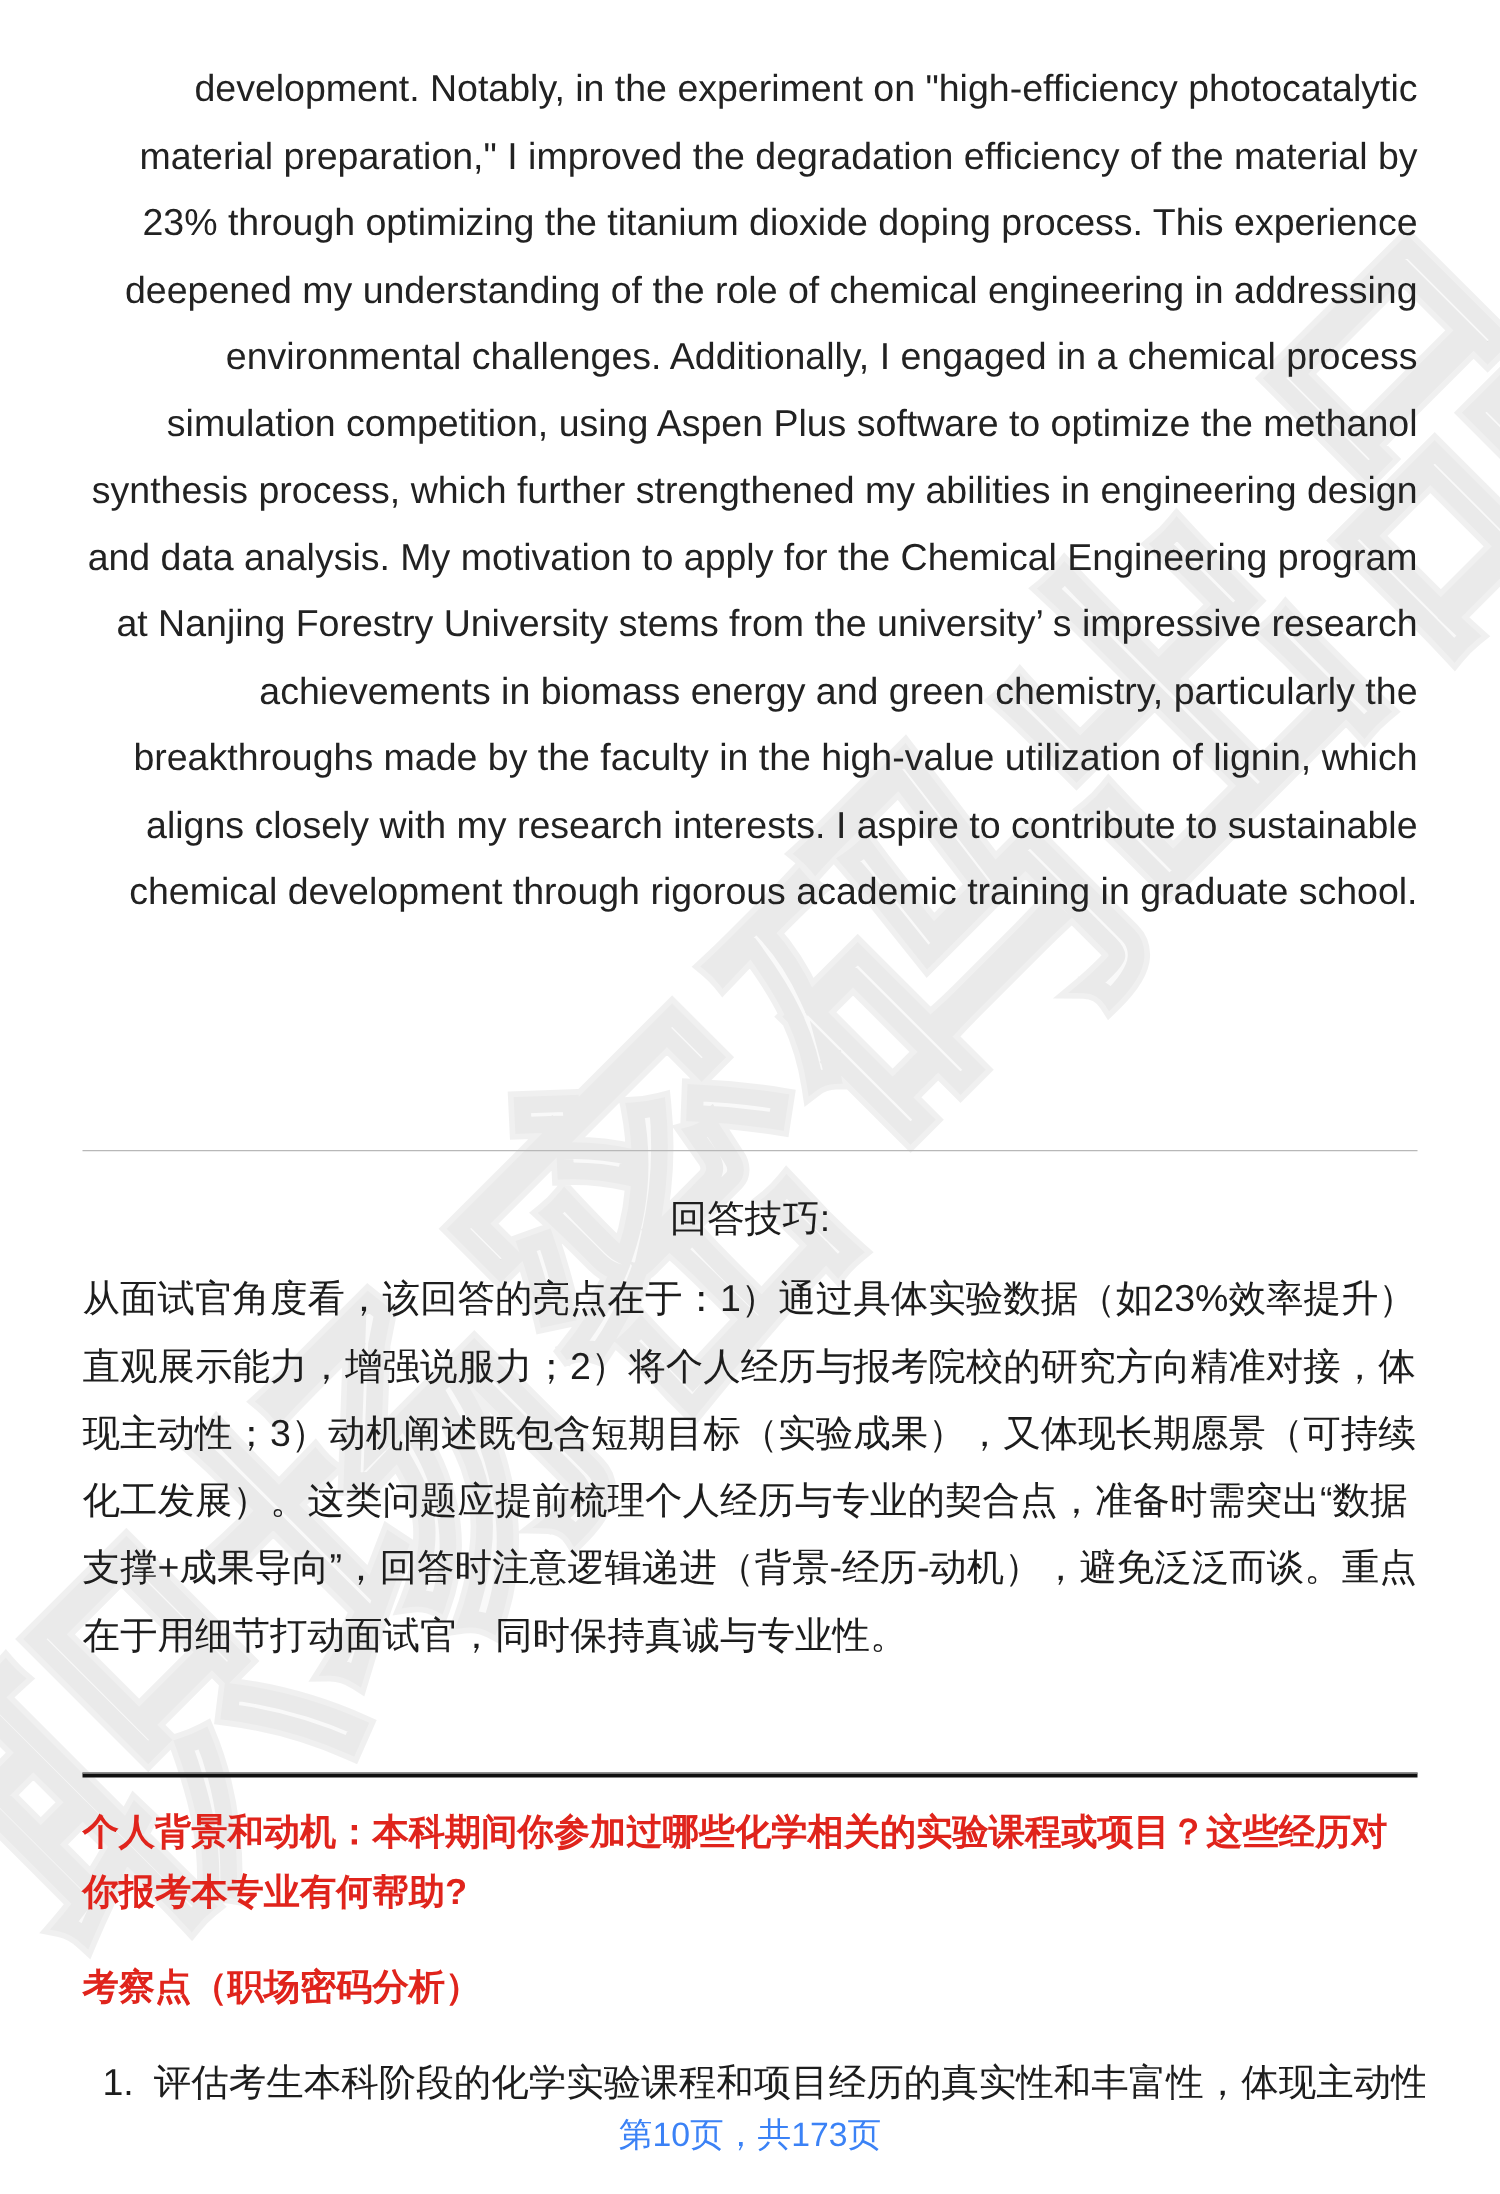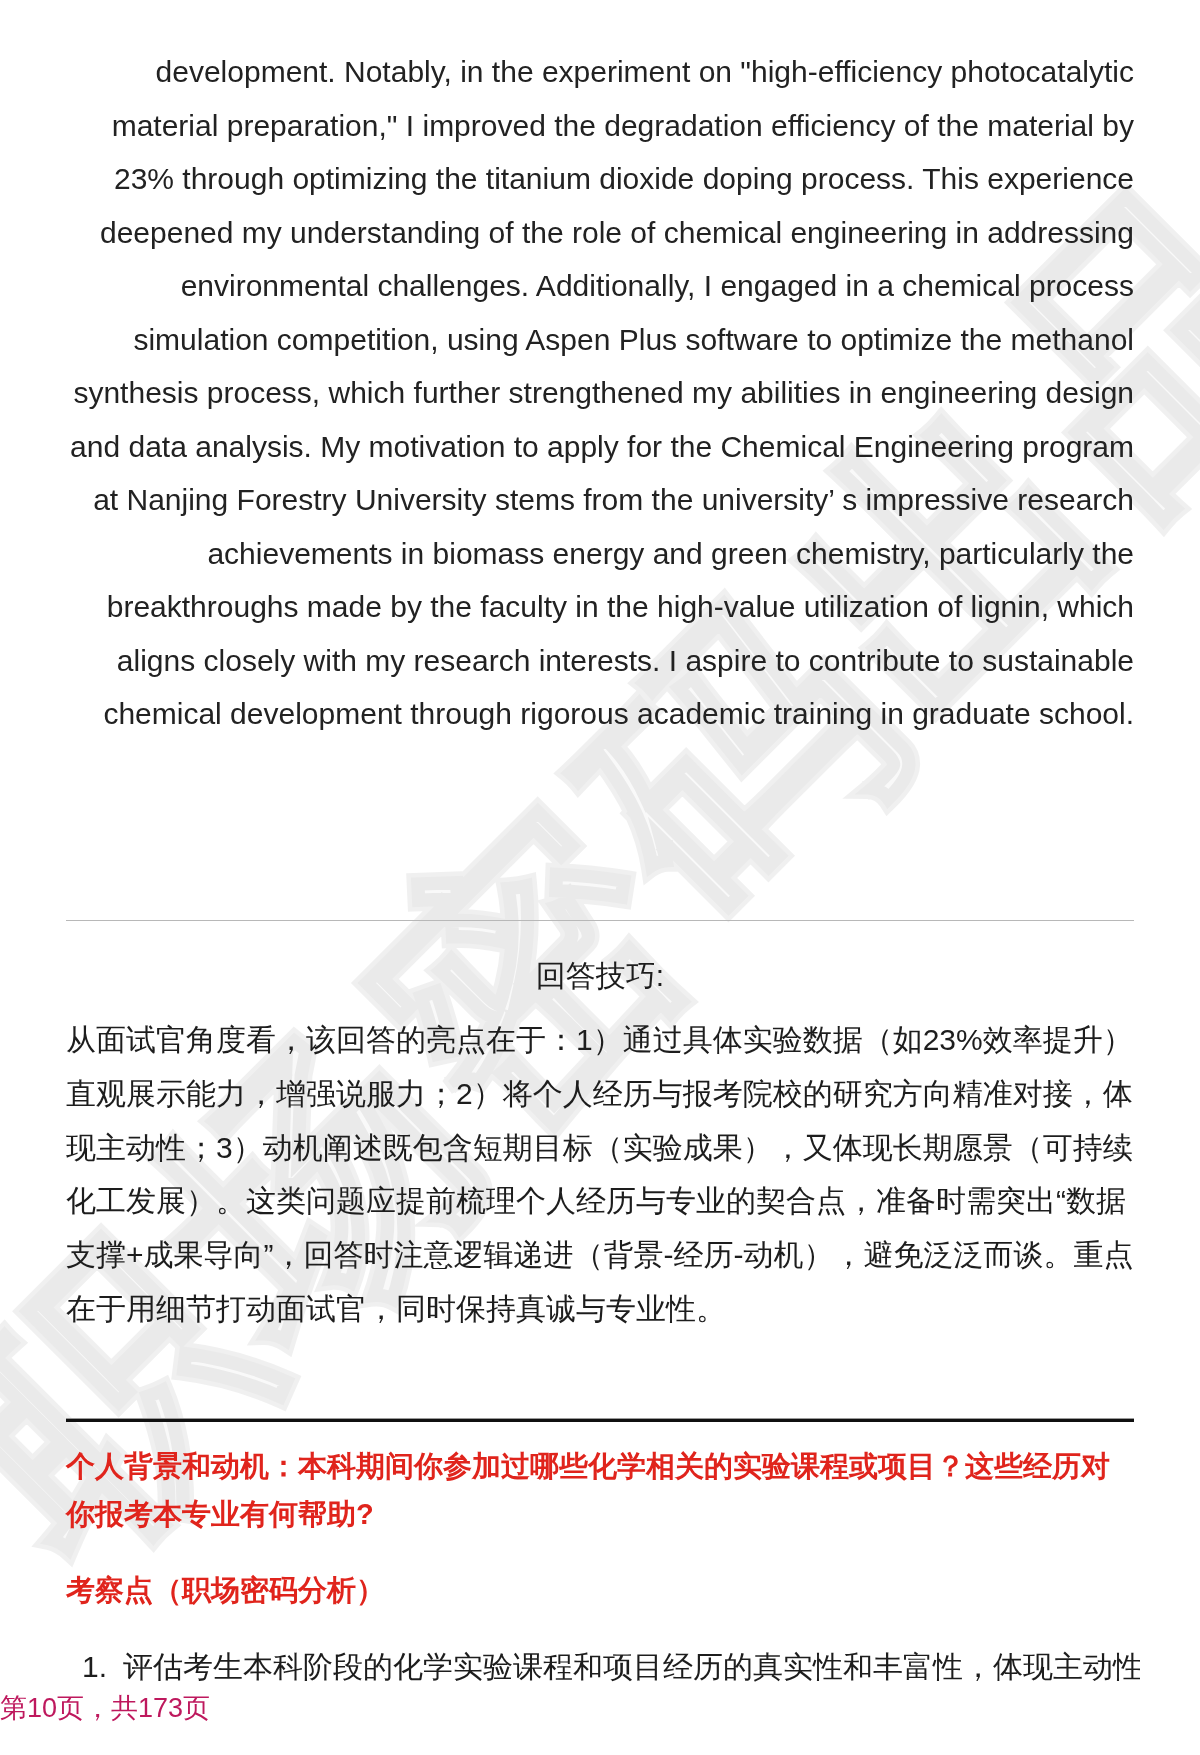--- a/index.html
+++ b/index.html
@@ -91,24 +91,24 @@
     color: #1d1d1d;
   }
   .point-number { flex: 0 0 auto; margin-right: 16px; }
   .point-text   { flex: 1 1 auto; white-space: nowrap; overflow: hidden; }
 
   .page-footer {
     position: absolute;
     top: 1688px;
     left: 0;
     width: 100%;
-    text-align: left;
+    text-align: center;
     font-size: 27px;
     line-height: 40px;
-    color: #be185d;
+    color: #3b82f6;
     z-index: 1;
   }
 </style>
 </head>
 <body>
 
 <div class="page">
 
   <div class="watermark">职场密码出品</div>
 

